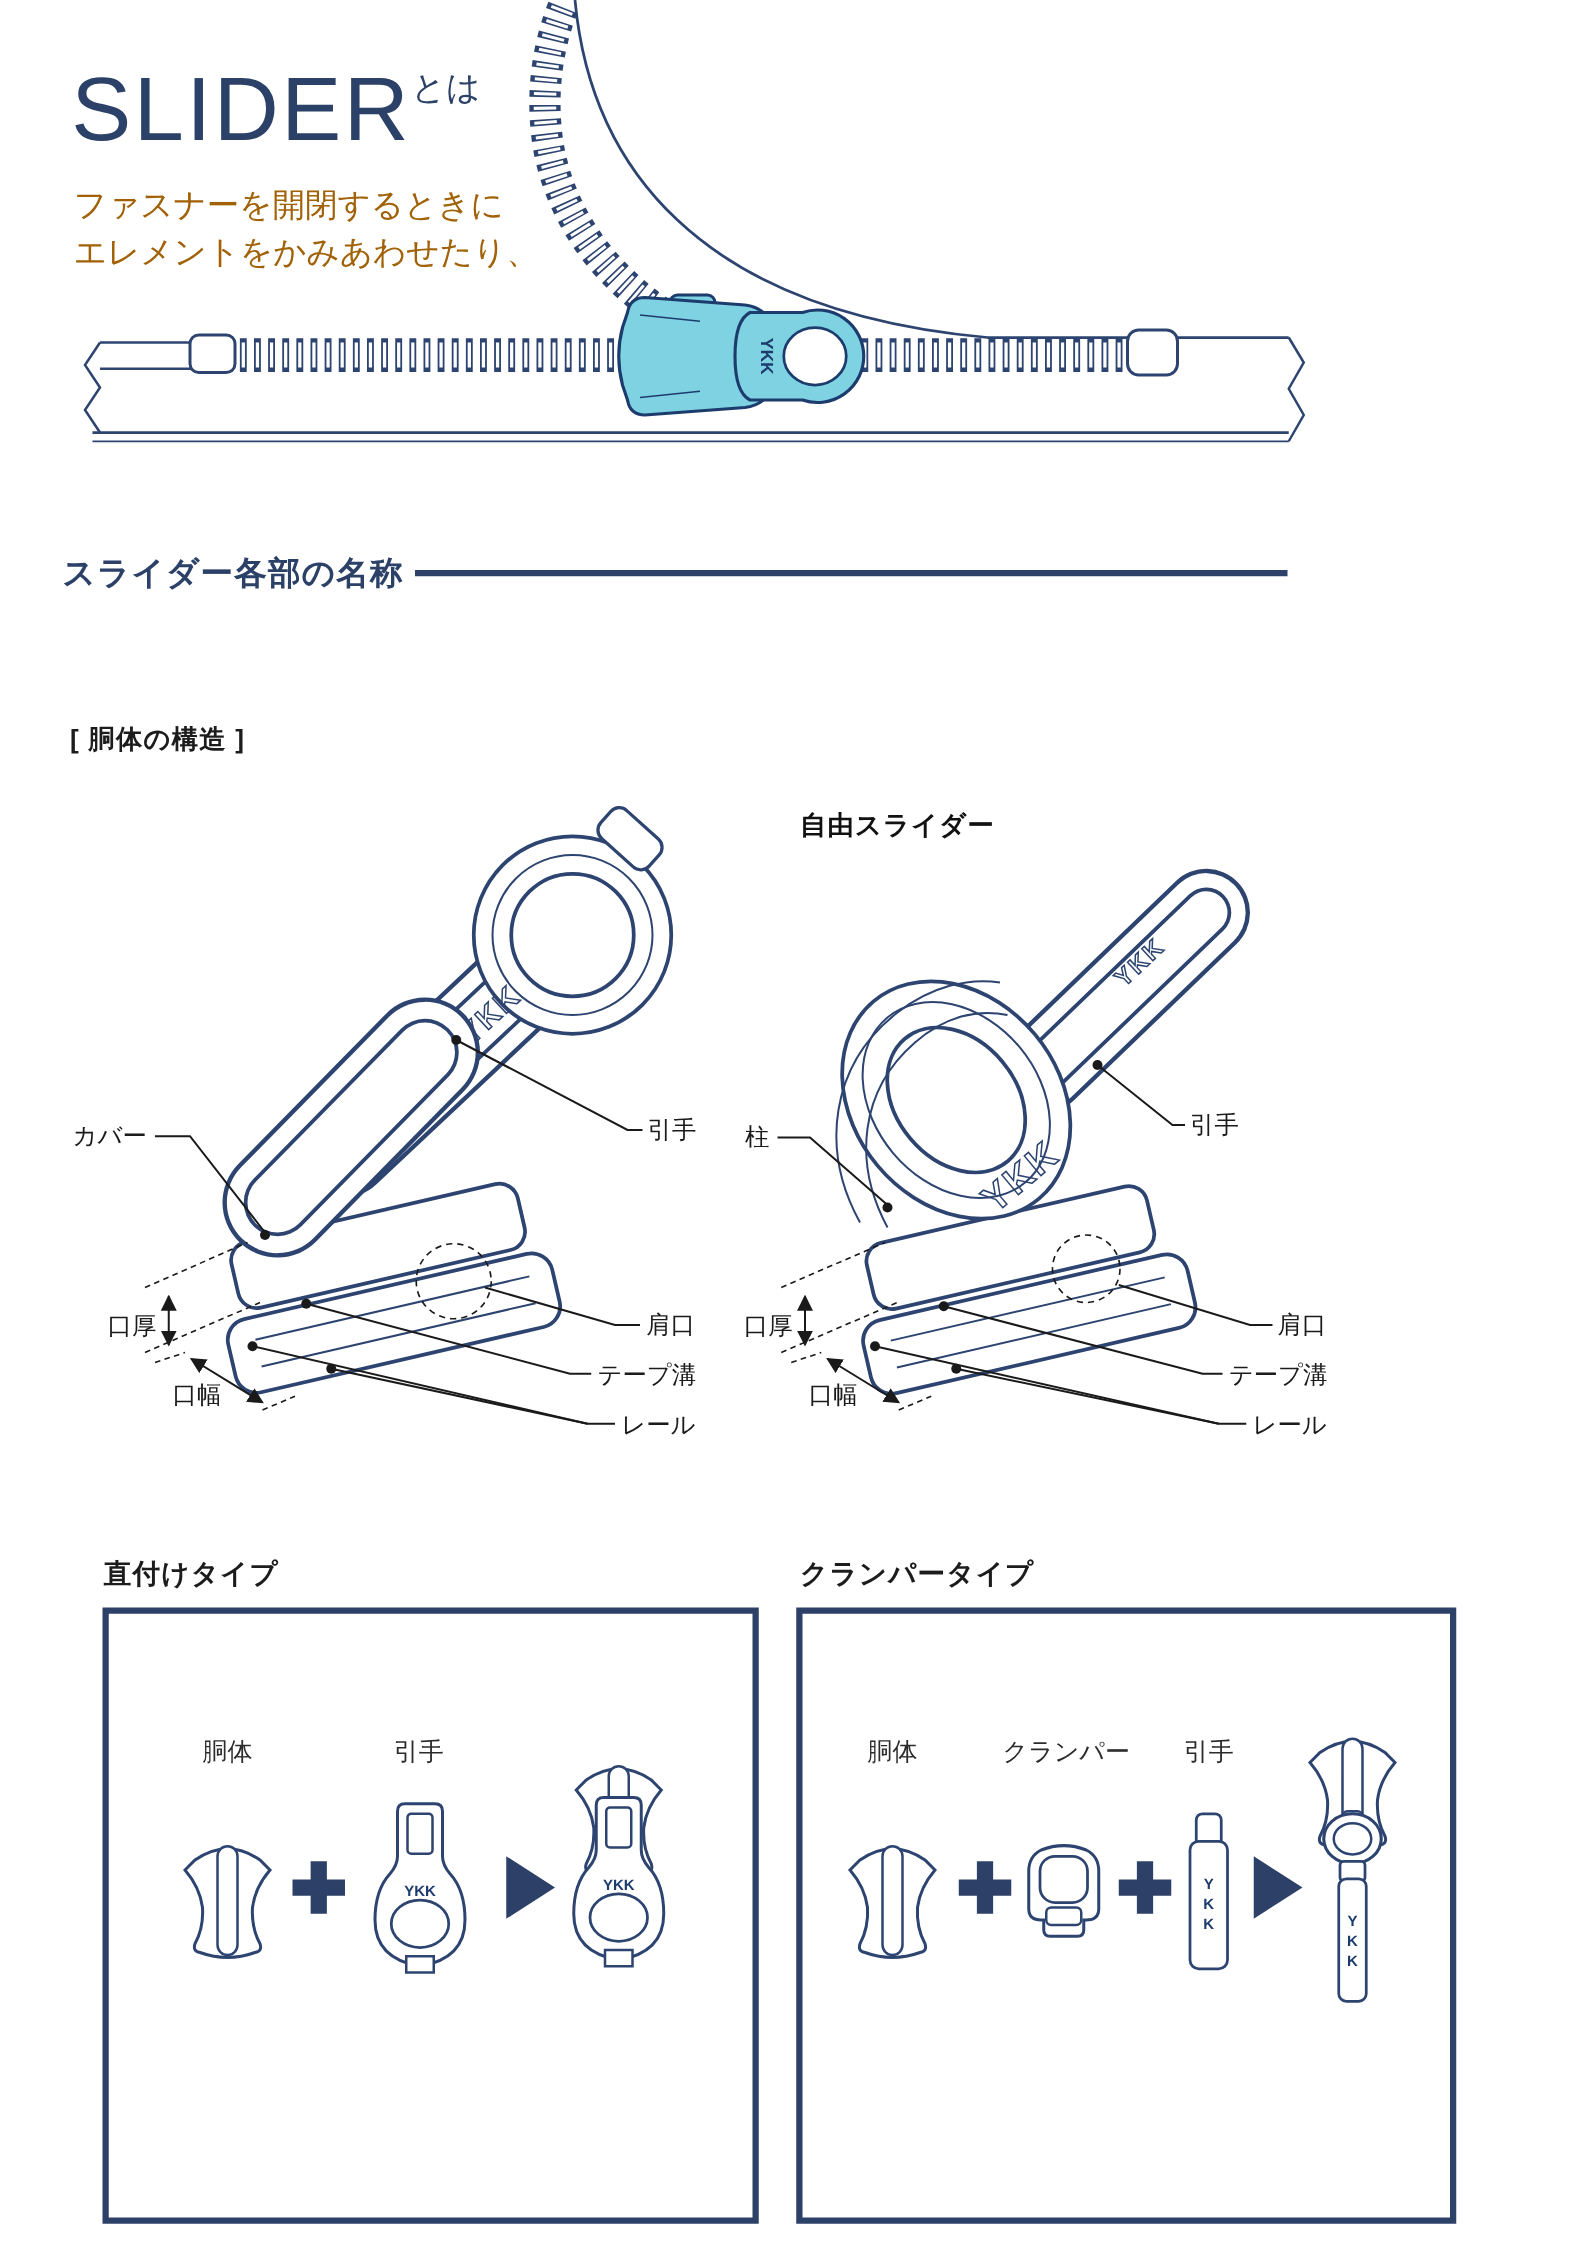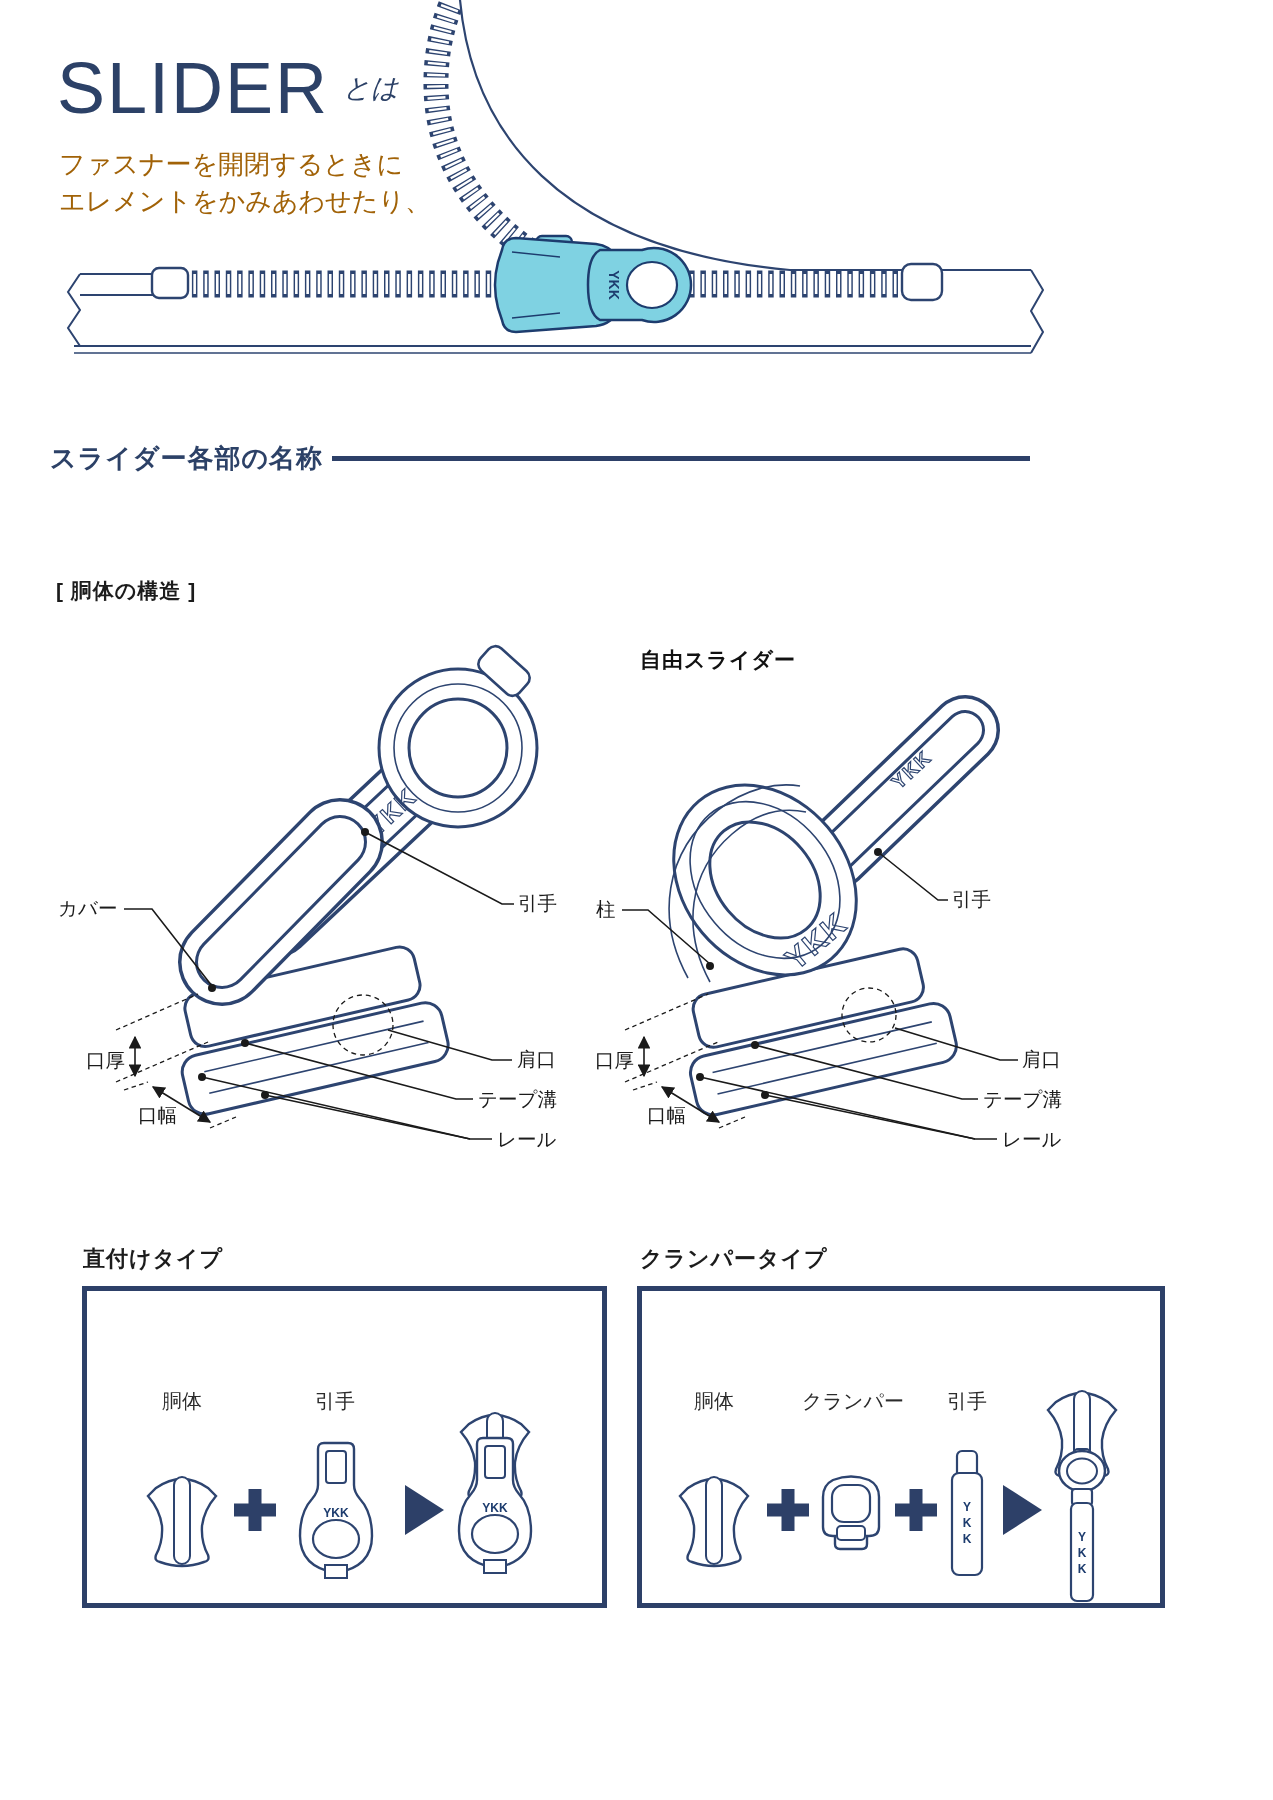--- a/index.html
+++ b/index.html
@@ -1,30 +1,30 @@
 <!DOCTYPE html>
 <html><head>
 <meta charset="utf-8">
 <style>
   html,body{margin:0;padding:0;background:#fff;}
   .page{position:relative;width:1273px;height:1800px;background:#fff;overflow:hidden;
         font-family:"Liberation Sans","DejaVu Sans",sans-serif;}
   .abs{position:absolute;}
   
-  .hero-title-row{position:absolute;left:57px;top:52px;display:flex;align-items:center;}
+  .hero-title-row{position:absolute;left:57px;top:52px;display:flex;align-items:flex-start;}
   .hero-title{font-size:72px;font-weight:400;color:#2c4167;letter-spacing:2px;line-height:1;}
-  .hero-title-suffix{font-size:27px;color:#2c4167;margin-left:14px;font-weight:500;font-style:italic;}
+  .hero-title-suffix{font-size:27px;color:#2c4167;font-weight:500;}
   .hero-desc{position:absolute;left:59px;top:146px;font-size:26px;line-height:37px;color:#a16207;}
   
   .sec-head{position:absolute;left:50px;top:441px;font-size:26px;font-weight:bold;color:#2c4167;letter-spacing:1px;}
   .sec-rule{position:absolute;left:332px;top:456px;width:698px;height:5px;background:#2d4068;}
   .sub-head{position:absolute;left:56px;top:577px;font-size:21px;font-weight:bold;color:#1c1c1c;letter-spacing:1px;}
   .diag-title{position:absolute;top:646px;font-size:21px;font-weight:bold;color:#111;letter-spacing:1px;}
   .box-title{position:absolute;top:1244px;font-size:22px;font-weight:bold;color:#1c1c1c;letter-spacing:1px;}
-  .asm-box{position:absolute;top:1286px;width:525px;height:322px;border:5px solid #2d4068;box-sizing:border-box;background:#fff;}
+  .asm-box{position:absolute;top:1286px;width:525px;height:493px;border:5px solid #2d4068;box-sizing:border-box;background:#fff;}
   
   svg{display:block;}
   svg text{font-family:"Liberation Sans","DejaVu Sans",sans-serif;}
   .lbl{font-size:19.5px;fill:#1b1b1b;}
   .ldr{stroke:#1a1a1a;stroke-width:1.6;fill:none;}
   .dim{stroke:#1a1a1a;stroke-width:1.6;fill:none;}
   .dsh{stroke:#1a1a1a;stroke-width:1.3;fill:none;stroke-dasharray:4.5 3.5;}
   .dot{fill:#1a1a1a;}
   .art{stroke:#2d4470;fill:#fff;}
   .thin{stroke:#2d4470;stroke-width:1.6;fill:none;}

